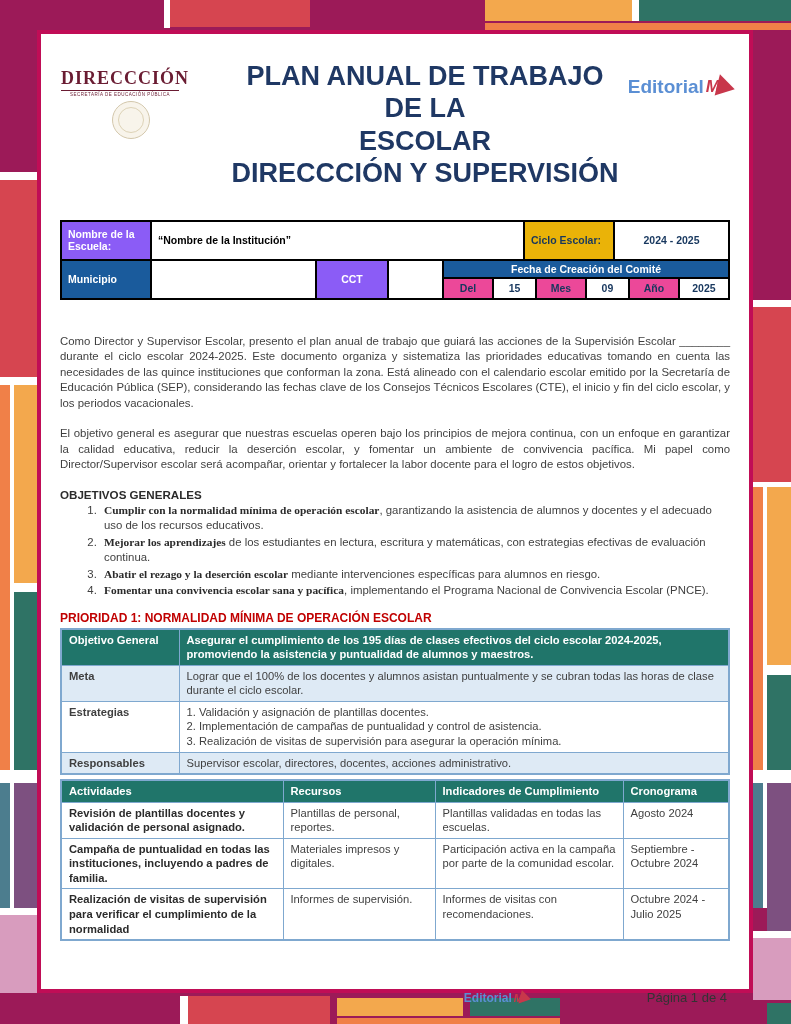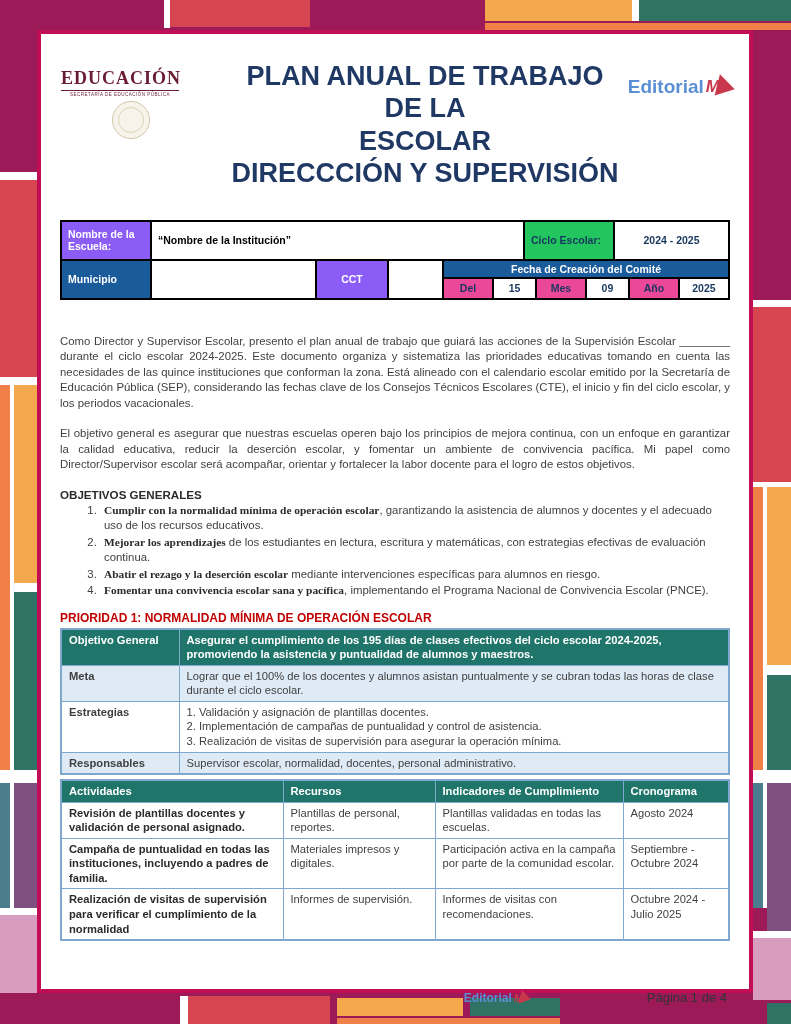--- a/index.html
+++ b/index.html
@@ -63,21 +63,21 @@
   .info-row { display: grid; }
   .info-row + .info-row { margin-top: 2px; }
   .row1 { grid-template-columns: 88px 1fr 88px 113px; column-gap: 2px; height: 37px; }
   .row2 { grid-template-columns: 88px 163px 70px 53px 1fr; column-gap: 2px; height: 37px; }
   .cell {
     background: #fff; font-size: 10.5px; font-weight: bold;
     display: flex; align-items: center; padding: 2px 6px; line-height: 1.15;
   }
   .cell.red { background: #8b5cf6; color: #fff; }
   .cell.blue { background: #1A5B9C; color: #fff; }
-  .cell.yellow { background: #22c55e; color: #17375E; }
+  .cell.yellow { background: #eab308; color: #17375E; }
   .cell.gray { background: #ec4899; color: #17375E; justify-content: center; }
   .cell.navy-val { color: #17375E; justify-content: center; }
   .fecha-block { display: grid; grid-template-rows: 16px 1fr; row-gap: 2px; background: #000; }
   .fecha-head { background: #1A5B9C; color: #fff; font-size: 10.5px; font-weight: bold;
     display:flex; align-items:center; justify-content:center; }
   .fecha-cells { display: grid; grid-template-columns: 1fr .85fr 1fr .85fr 1fr 1fr; column-gap: 2px; }
 
   
   .para {
     margin-top: 15px; font-size: 11.4px; line-height: 1.36; color: #3F3F3F;
@@ -159,21 +159,21 @@
   <div class="tile" style="left:188px;top:996px;width:142px;height:28px;background:#D64550"></div>
   <div class="tile" style="left:337px;top:998px;width:126px;height:18px;background:#F3A84D"></div>
   <div class="tile" style="left:470px;top:998px;width:90px;height:18px;background:#2F7365"></div>
   <div class="tile" style="left:337px;top:1018px;width:223px;height:6px;background:#F08048"></div>
 </div>
 
 <div class="page">
   <div class="content">
 
     <div class="gov-logo">
-      <div class="edu">EDUCACIÓN</div>
+      <div class="edu">DIRECCCIÓN</div>
       <div class="sep">SECRETARÍA DE EDUCACIÓN PÚBLICA</div>
       <div class="seal">
           <div class="seal-inner"></div>
         </div>
     </div>
 
     <div class="brand brand-header">
       <span class="ed">Editorial</span>
       <span class="md">M</span>
       <span class="tri"></span>
@@ -247,21 +247,21 @@
         <td class="label">Estrategias</td>
         <td>
 
         <div>1. Validación y asignación de plantillas docentes.</div>
               <div>2. Implementación de campañas de puntualidad y control de asistencia.</div>
               <div>3. Realización de visitas de supervisión para asegurar la operación mínima.</div>
             </td>
       </tr>
       <tr class="alt">
         <td class="label">Responsables</td>
-        <td>Supervisor escolar, normalidad, docentes, personal administrativo.</td>
+        <td>Supervisor escolar, directores, docentes, acciones administrativo.</td>
       </tr>
     </tbody>
       </table>
 
     <table class="ptable acts">
       <colgroup>
           <col style="width:222px">
           <col style="width:152px">
           <col style="width:188px">
           <col>

